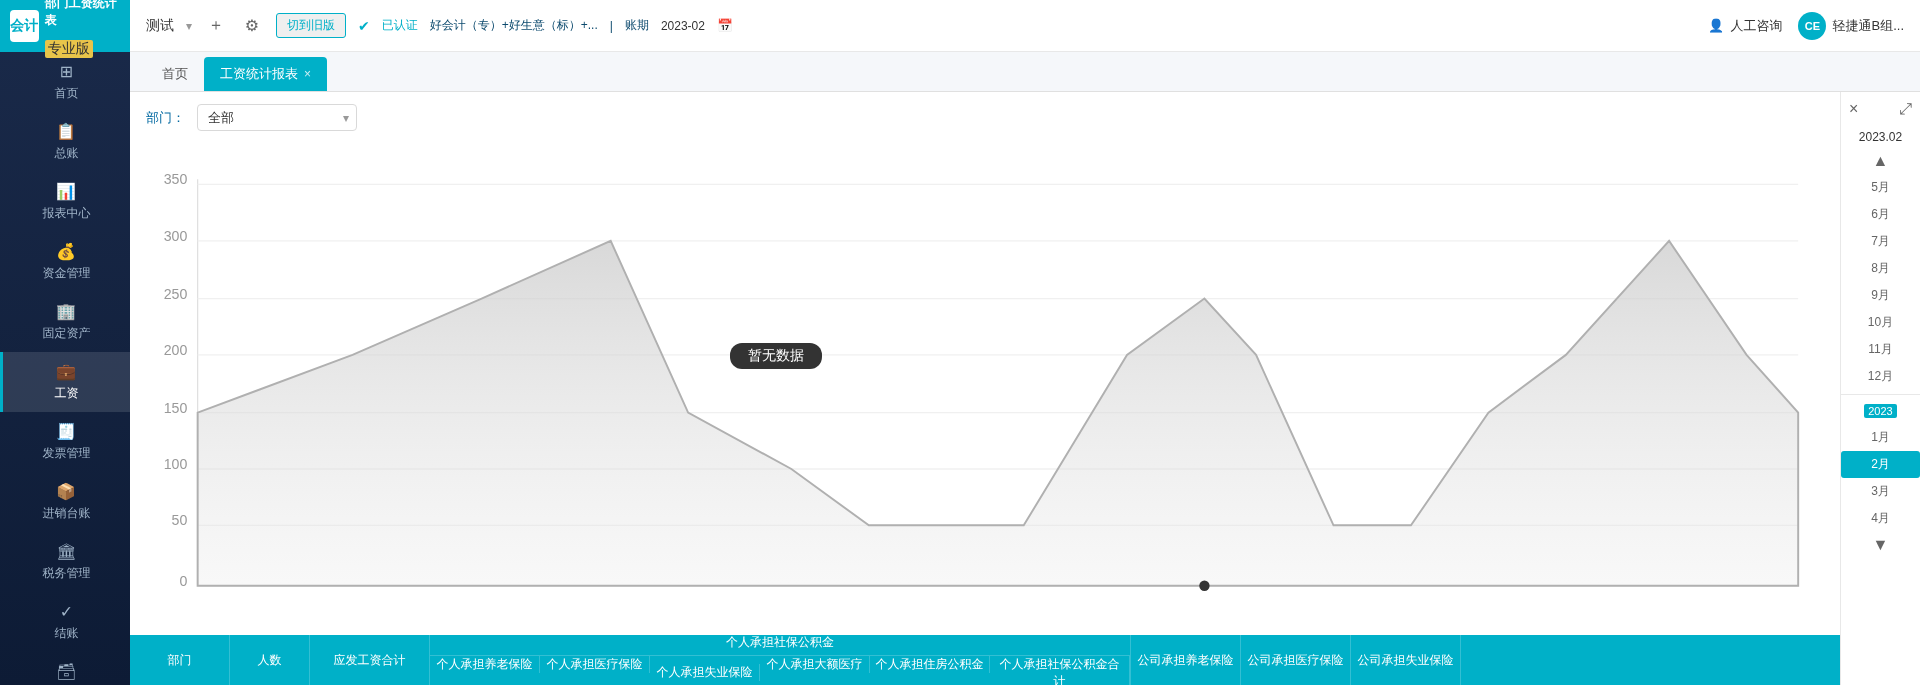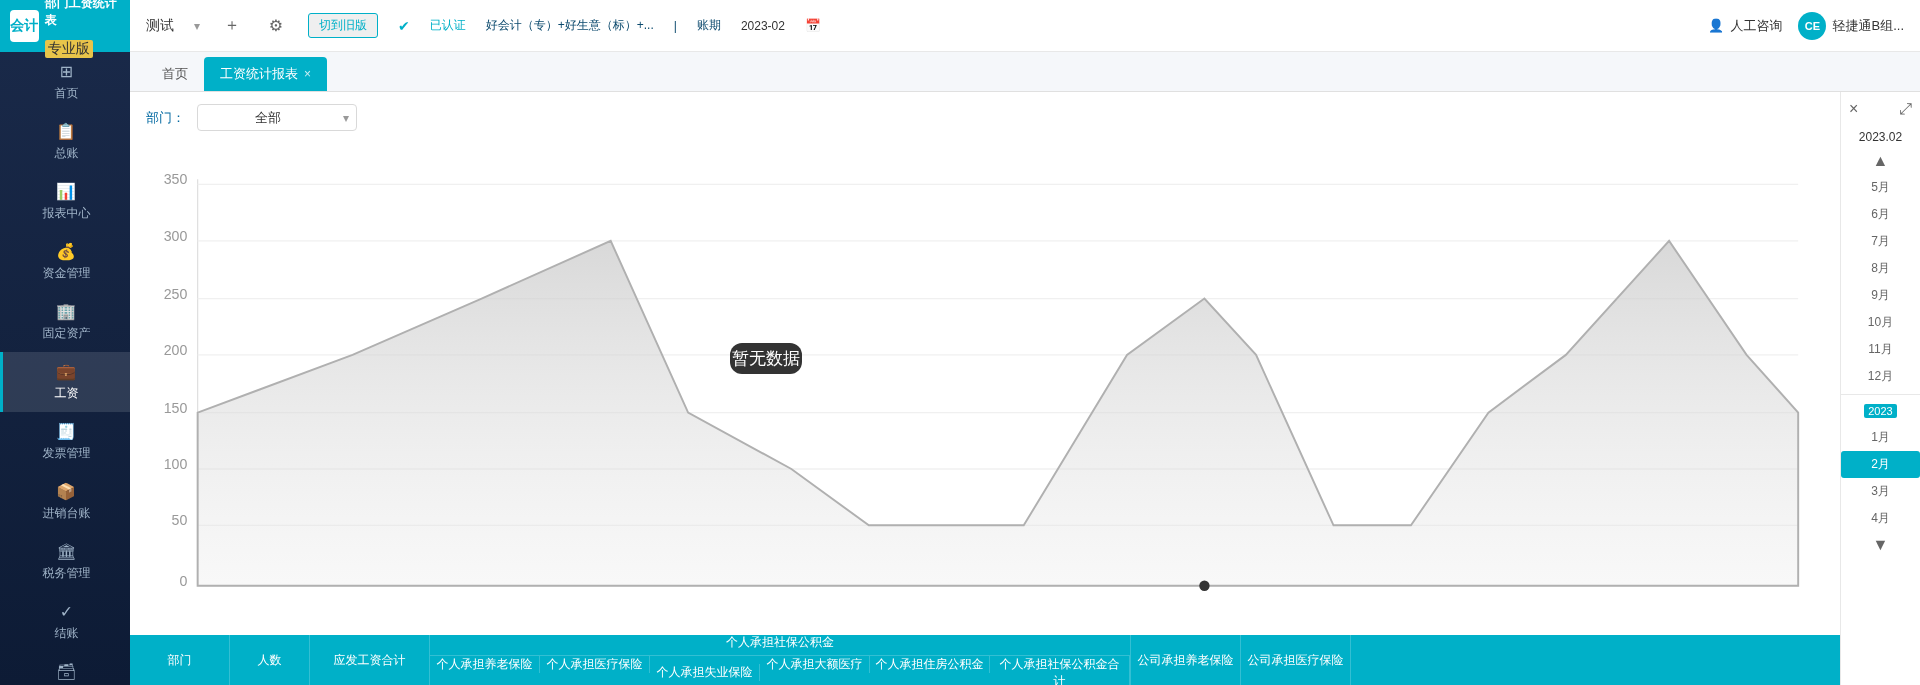--- a/index.html
+++ b/index.html
@@ -69,21 +69,21 @@
       overflow: hidden;
     }
 
     
     .topbar {
       background: white;
       height: 52px;
       display: flex;
       align-items: center;
       padding: 0 16px;
-      gap: 20px;
+      gap: 12px;
       border-bottom: 1px solid #e8e8e8;
       flex-shrink: 0;
     }
     .topbar-company {
       font-size: 14px;
       font-weight: 500;
       color: #333;
     }
     .topbar-arrow {
       color: #999;
@@ -241,21 +241,20 @@
       border: 1px solid #d9d9d9;
       border-radius: 4px;
       padding: 5px 28px 5px 10px;
       font-size: 13px;
       color: #333;
       background: white;
       width: 160px;
       appearance: none;
       cursor: pointer;
       position: relative;
-      text-align: center;
     }
     .filter-select-wrap {
       position: relative;
       display: inline-block;
     }
     .filter-select-wrap::after {
       content: '▾';
       position: absolute;
       right: 8px;
       top: 50%;
@@ -365,23 +364,23 @@
     .chart-svg {
       width: 100%;
       height: 100%;
     }
 
     
     .chart-tooltip {
       position: absolute;
       background: #333;
       color: white;
-      padding: 4px 2px;
+      padding: 4px 18px;
       border-radius: 12px;
-      font-size: 17px;
+      font-size: 14px;
       pointer-events: none;
       text-align: center;
     }
 
     .separator { color: #ccc; }
     .period-info { color: #0c4a6e; font-size: 12px; }
     .calendar-icon { color: #666; cursor: pointer; }
   </style>
 </head>
 <body>
@@ -541,20 +540,21 @@
             <div class="table-col" style="width:110px;">个人承担养老保险</div>
             <div class="table-col" style="width:110px;">个人承担医疗保险</div>
             <div class="table-col" style="width:110px;margin-top:8px;">个人承担失业保险</div>
             <div class="table-col" style="width:110px;">个人承担大额医疗</div>
             <div class="table-col" style="width:120px;">个人承担住房公积金</div>
             <div class="table-col" style="width:140px;">个人承担社保公积金合计</div>
           </div>
         </div>
         <div class="table-col" style="width:110px;">公司承担养老保险</div>
         <div class="table-col" style="width:110px;">公司承担医疗保险</div>
+        <div class="table-col" style="width:110px;">公司承担失业保险</div>
       </div>
     </div>
 
     <div class="right-panel">
       <div class="right-panel-close">
         <span class="right-panel-close-btn">×</span>
         <span class="right-panel-close-btn">⤢</span>
       </div>
 
       <div class="year-label">2023.02</div>

